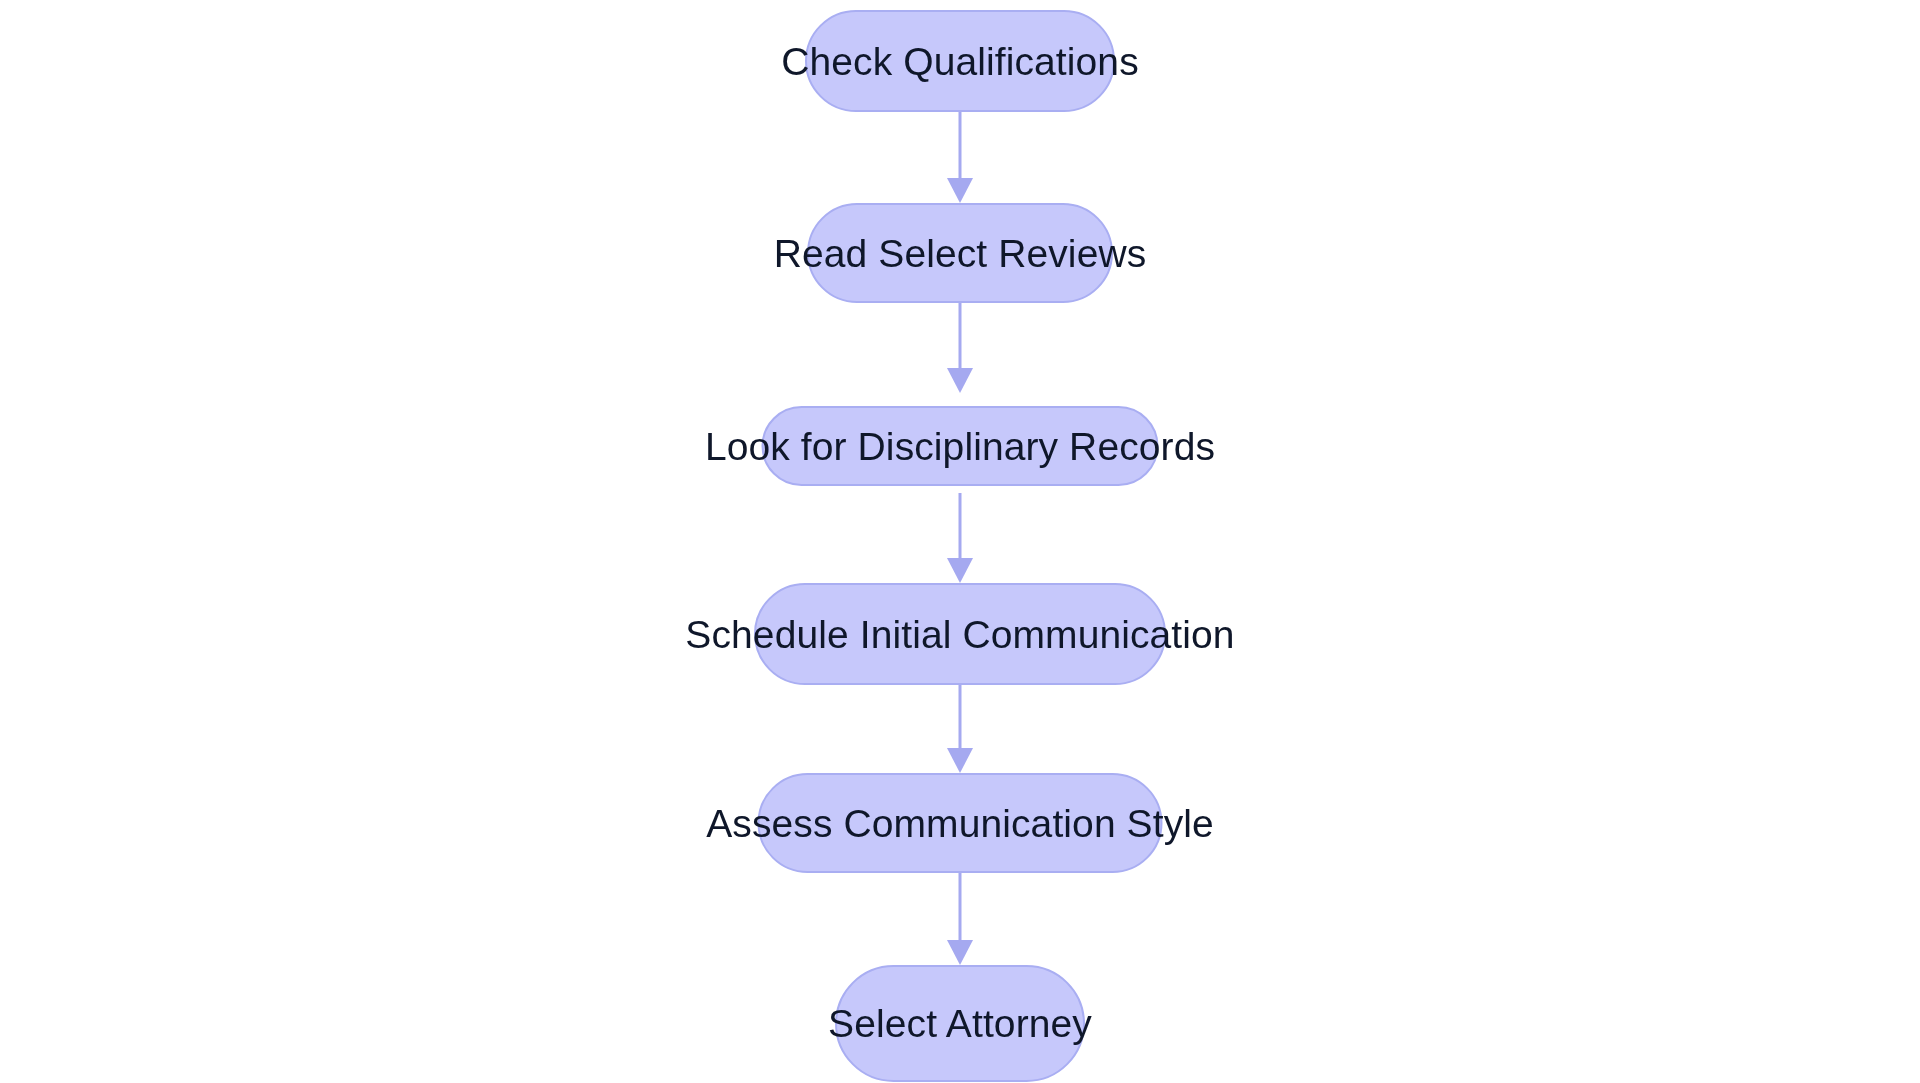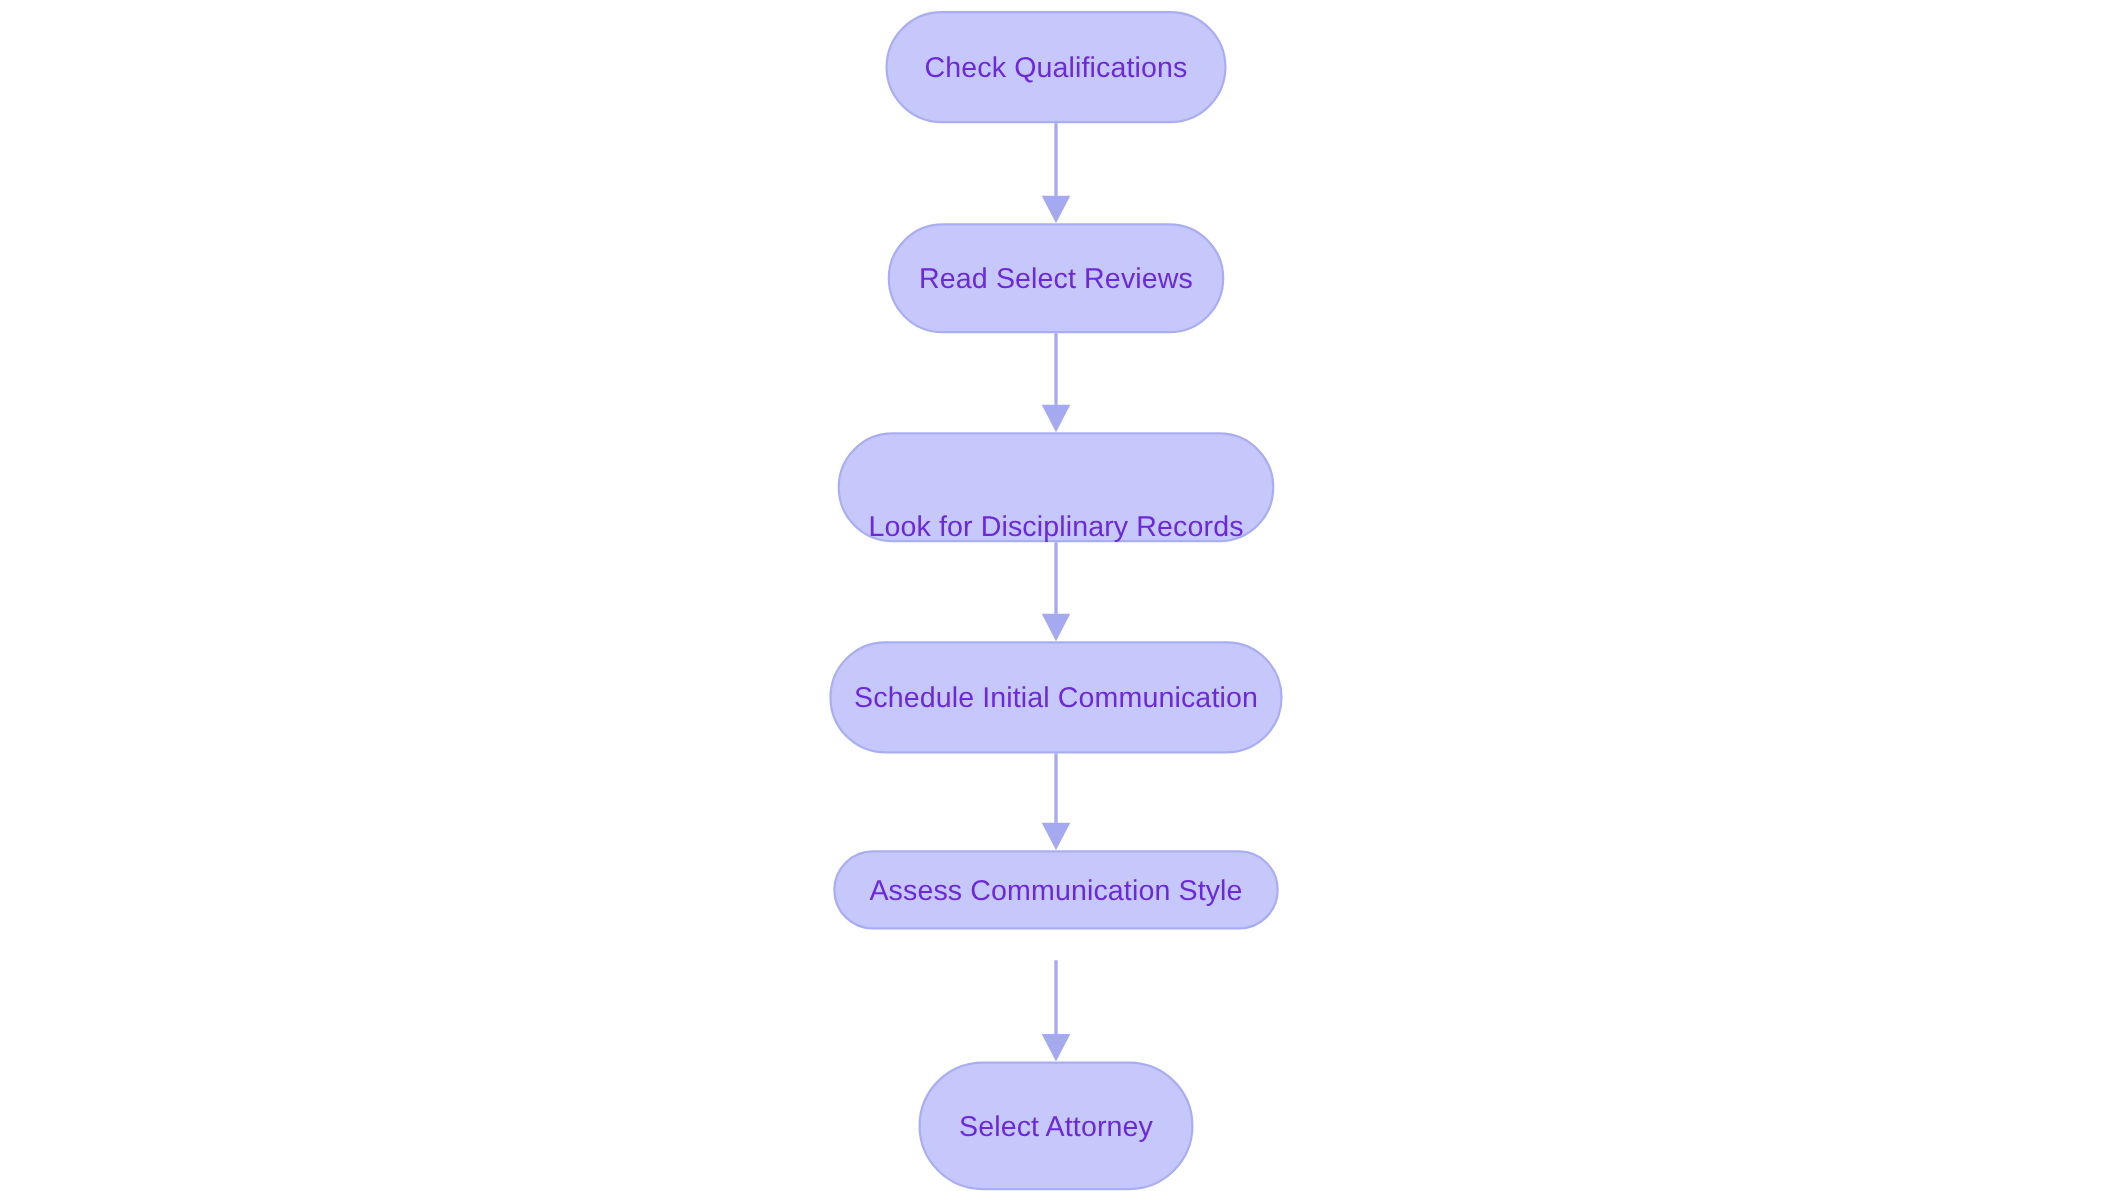--- a/index.html
+++ b/index.html
@@ -30,23 +30,23 @@
     align-items: center;
     justify-content: center;
     background: #c6c8fb;
     border: 2px solid #a9aef2;
     border-radius: 9999px;
     transform: translateX(-50%);
     left: 960px;
   }
 
   .flow-node-label {
-    color: #6d28d9;
+    color: #0f172a;
     font-family: "Liberation Sans", "DejaVu Sans", sans-serif;
-    font-size: 26px;
+    font-size: 39px;
     font-weight: 400;
     line-height: 1;
     letter-spacing: 0.1px;
     white-space: nowrap;
     text-align: center;
     -webkit-font-smoothing: antialiased;
   }
 
   
   .flow-connector {
@@ -108,29 +108,29 @@
   </div>
 
   <div class="flow-node" style="top:10px; width:310px; height:102px;">
     <span class="flow-node-label">Check Qualifications</span>
   </div>
 
   <div class="flow-node" style="top:203px; width:306px; height:100px;">
     <span class="flow-node-label">Read Select Reviews</span>
   </div>
 
-  <div class="flow-node" style="top:393px; width:397px; height:100px;align-items:flex-end;">
+  <div class="flow-node" style="top:406px; width:397px; height:80px;">
     <span class="flow-node-label">Look for Disciplinary Records</span>
   </div>
 
   <div class="flow-node" style="top:583px; width:412px; height:102px;">
     <span class="flow-node-label">Schedule Initial Communication</span>
   </div>
 
-  <div class="flow-node" style="top:773px; width:405px; height:72px;align-items:center;">
+  <div class="flow-node" style="top:773px; width:405px; height:100px;align-items:center;">
     <span class="flow-node-label">Assess Communication Style</span>
   </div>
 
   <div class="flow-node" style="top:965px; width:250px; height:117px;">
     <span class="flow-node-label">Select Attorney</span>
   </div>
 
 </div>
 
 </body></html>

